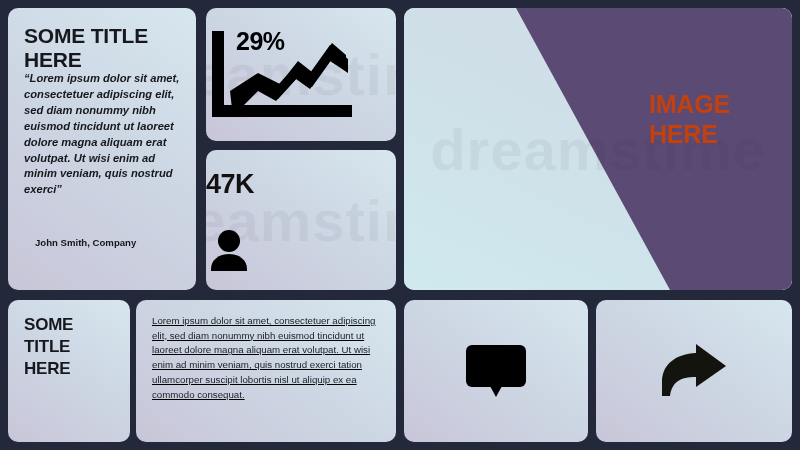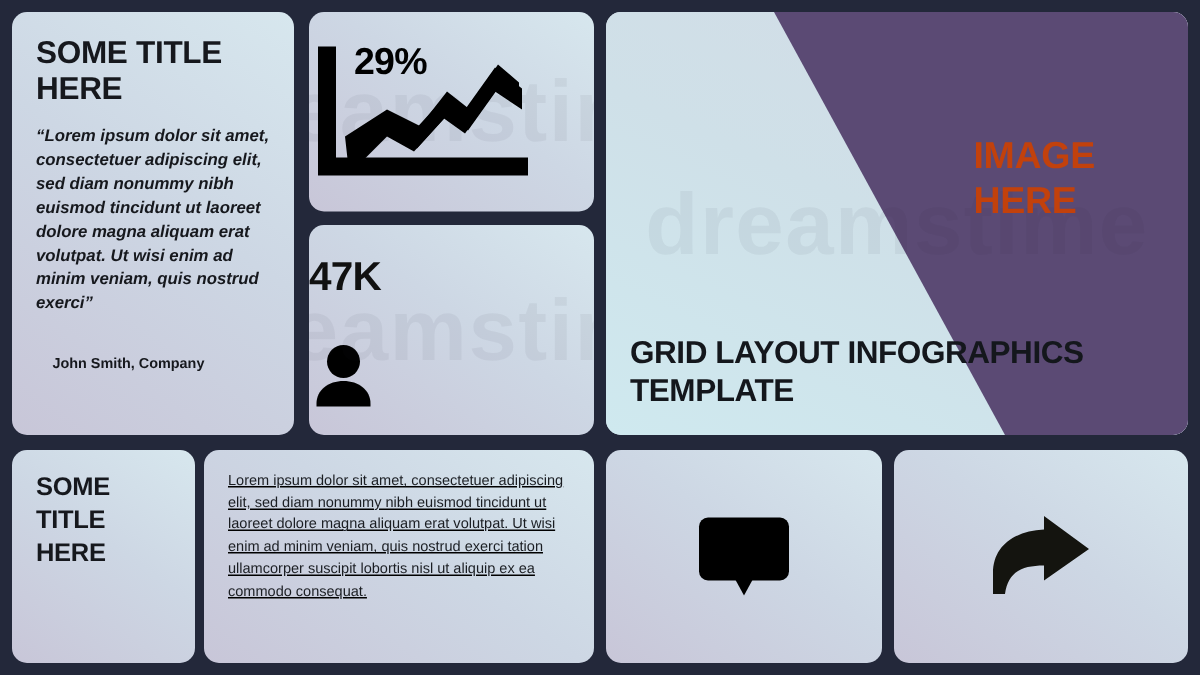--- a/index.html
+++ b/index.html
@@ -22,21 +22,20 @@
     overflow:hidden;
   }
 
   
   #quote-card { left:8px; top:8px; width:188px; height:282px; padding:16px 14px 12px 16px; }
   .big-title {
     font-size:21px; font-weight:700; line-height:1.12;
     letter-spacing:-0.2px; color:#16181d; text-transform:uppercase;
   }
   .quote-text {
-    margin-top:13px;
     font-size:11.2px; line-height:1.42;
     font-style:italic; font-weight:600;
     color:#16181d;
   }
   .quote-author {
     position:absolute; left:27px; bottom:42px;
     font-size:9.6px; font-weight:700; color:#16181d;
   }
 
   
@@ -148,21 +147,20 @@
         <path d="M23 26 C33 26 41 32 41 41 L41 43 L5 43 L5 41 C5 32 13 26 23 26 Z" fill="#000"></path>
       </svg>
     </div>
   </div>
 
   <div class="card" id="hero-card">
     <div class="hero-light"></div>
     <div class="hero-purple"></div>
     <div class="wm">dreamstime</div>
     <div class="hero-image-label">IMAGE HERE</div>
-    <div class="hero-title">GRID LAYOUT INFOGRAPHICS TEMPLATE</div>
   </div>
 
   <div class="card" id="bottom-title-card">
     <div class="bottom-title">SOME TITLE HERE</div>
   </div>
 
   <div class="card" id="bottom-body-card">
     <div class="body-text">Lorem ipsum dolor sit amet, consectetuer adipiscing elit, sed diam nonummy nibh euismod tincidunt ut laoreet dolore magna aliquam erat volutpat. Ut wisi enim ad minim veniam, quis nostrud exerci tation ullamcorper suscipit lobortis nisl ut aliquip ex ea commodo consequat.</div>
   </div>
 

